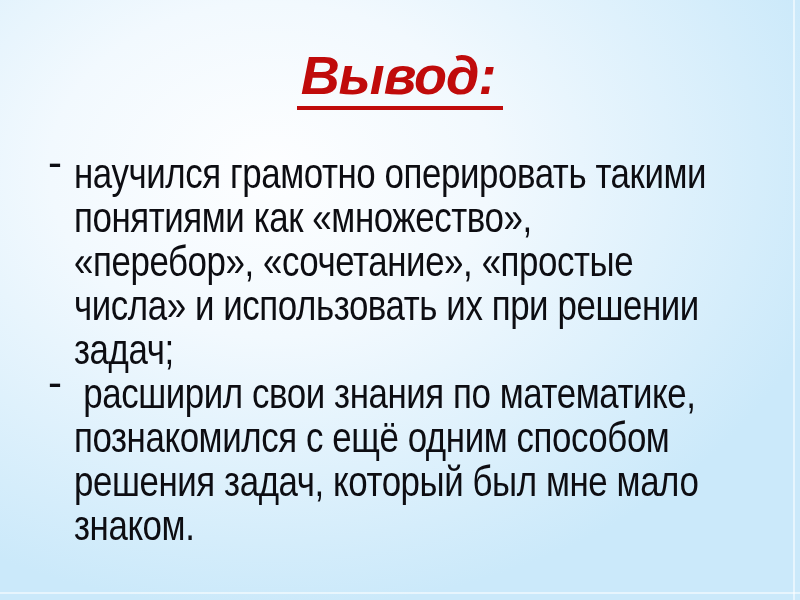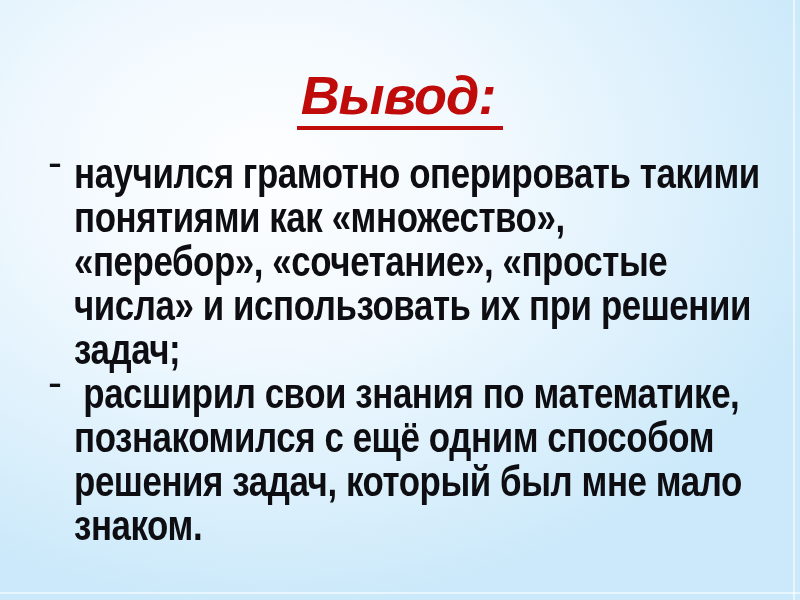--- a/index.html
+++ b/index.html
@@ -19,21 +19,20 @@
         #f2f9fe 38%,
         var(--bg-base) 100%),
       var(--bg-base);
   }
   .title-wrap {
     position: absolute;
     top: 48px;
     left: 0;
     width: 100%;
     text-align: center;
-    margin-top: 20px;
   }
   .title {
     display: inline-block;
     font-size: 54px;
     line-height: 1.02;
     font-weight: bold;
     font-style: italic;
     color: var(--title-red);
     border-bottom: 4px solid var(--title-red);
     padding: 0 8px 3px 4px;
@@ -58,21 +57,20 @@
     display: inline-block;
     position: relative;
     top: -11px;
     font-size: 42px;
     line-height: 44px;
     font-weight: normal;
   }
   .lines {
     flex: 1 1 auto;
     min-width: 0;
-    font-weight: bold;
   }
   .line {
     font-size: 42px;
     line-height: 44px;
     height: 44px;
     white-space: pre;
     letter-spacing: -0.5px;
     transform: scaleX(0.83);
     transform-origin: 0 50%;
   }

